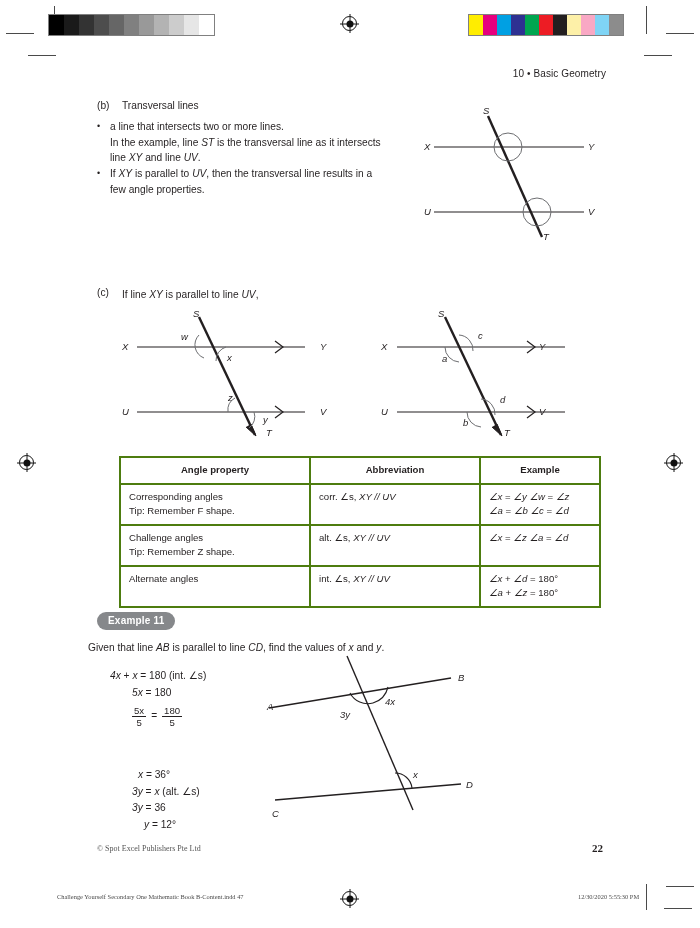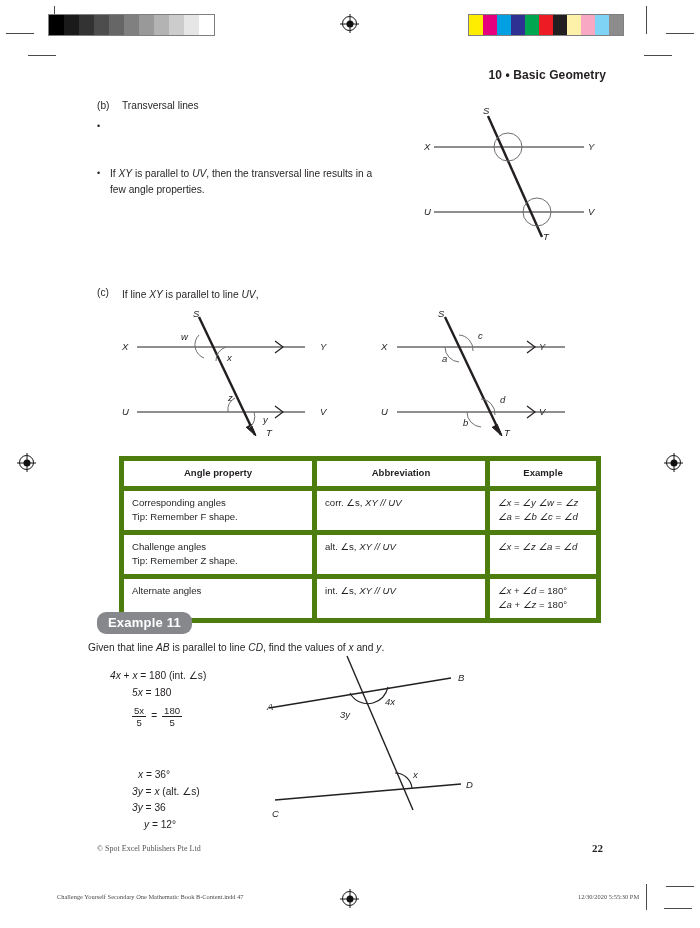--- a/index.html
+++ b/index.html
@@ -16,43 +16,43 @@
   .regmark:after{content:"";position:absolute;left:50%;top:-3px;bottom:-3px;
            width:1px;background:#111;transform:translateX(-50%);}
   .regmark .hbar{position:absolute;top:50%;left:-3px;right:-3px;height:1px;
            background:#111;transform:translateY(-50%);}
   
   .strip{position:absolute;display:flex;border:1px solid #808080;
          background:#808080;box-sizing:border-box;}
   .strip span{display:block;width:14px;height:20px;}
   .strip.grey span{width:15px;}
   
-  .runhead{position:absolute;right:94px;top:68px;font-size:12px;
-           font-weight:bold;color:#231f20;letter-spacing:.1px;}
+  .runhead{position:absolute;right:94px;top:68px;font-size:10px;
+           font-weight:normal;color:#231f20;letter-spacing:.1px;}
   
   .body-txt{font-size:10.2px;line-height:15.5px;color:#231f20;}
   .lbl{position:absolute;font-size:10.2px;color:#231f20;}
   .bullet-row{display:flex;}
   .bullet-dot{width:13px;flex:none;font-size:9px;line-height:15.5px;}
   i{font-style:italic;}
   
   .gl{position:absolute;font-family:"Liberation Sans",sans-serif;
       font-style:italic;font-size:9.5px;color:#231f20;}
   svg{position:absolute;overflow:visible;}
   
   table.props{position:absolute;left:119px;top:456px;width:482px;
         border-collapse:collapse;font-size:9.6px;color:#231f20;}
-  table.props th,table.props td{border:5px solid #4d7c0f;
+  table.props th,table.props td{border:2px solid #4d7c0f;
         padding:5px 8px;vertical-align:top;line-height:14.5px;margin-top:21px;}
   table.props th{text-align:center;font-weight:bold;padding:5px 4px;}
   table.props td.c1{width:172px;}
   table.props td.c2{width:152px;}
   
   .badge{position:absolute;left:97px;top:612px;background:#86888b;
-         color:#ffffff;font-size:13px;font-weight:bold;
+         color:#ffffff;font-size:10px;font-weight:bold;
          padding:3px 11px 4px;border-radius:9px;letter-spacing:.2px;}
   
   .work{position:absolute;left:110px;top:668px;font-size:10.2px;
         line-height:16.6px;color:#231f20;white-space:nowrap;}
   .work div{height:16.6px;}
   .frac{display:inline-block;vertical-align:middle;text-align:center;
         line-height:11px;font-size:9.6px;}
   .frac .num{display:block;padding:0 2px;}
   .frac .den{display:block;border-top:1px solid #231f20;padding:0 2px;}
   .fracrow{height:30px !important;display:flex;align-items:center;gap:5px;}
@@ -118,20 +118,25 @@
   </div>
 
 <div class="runhead">10 • Basic Geometry</div>
 
 <div class="lbl" style="left:97px;top:100px;">(b)</div>
 <div class="lbl" style="left:122px;top:100px;">Transversal lines</div>
 
 <div class="abs body-txt" style="left:97px;top:119px;width:330px;">
   <div class="bullet-row">
     <span class="bullet-dot">•</span>
+    <span>
+      <span>a line that intersects two or more lines.</span><br>
+      In the example, line <i>ST</i> is the transversal line as it intersects<br>
+      line <i>XY</i> and line <i>UV</i>.
+    </span>
   </div>
 </div>
 
 <div class="abs body-txt" style="left:97px;top:166px;width:330px;">
   <div class="bullet-row">
     <span class="bullet-dot">•</span>
     <span>
       If <i>XY</i> is parallel to <i>UV</i>, then the transversal line results in a<br>
       few angle properties.
     </span>

